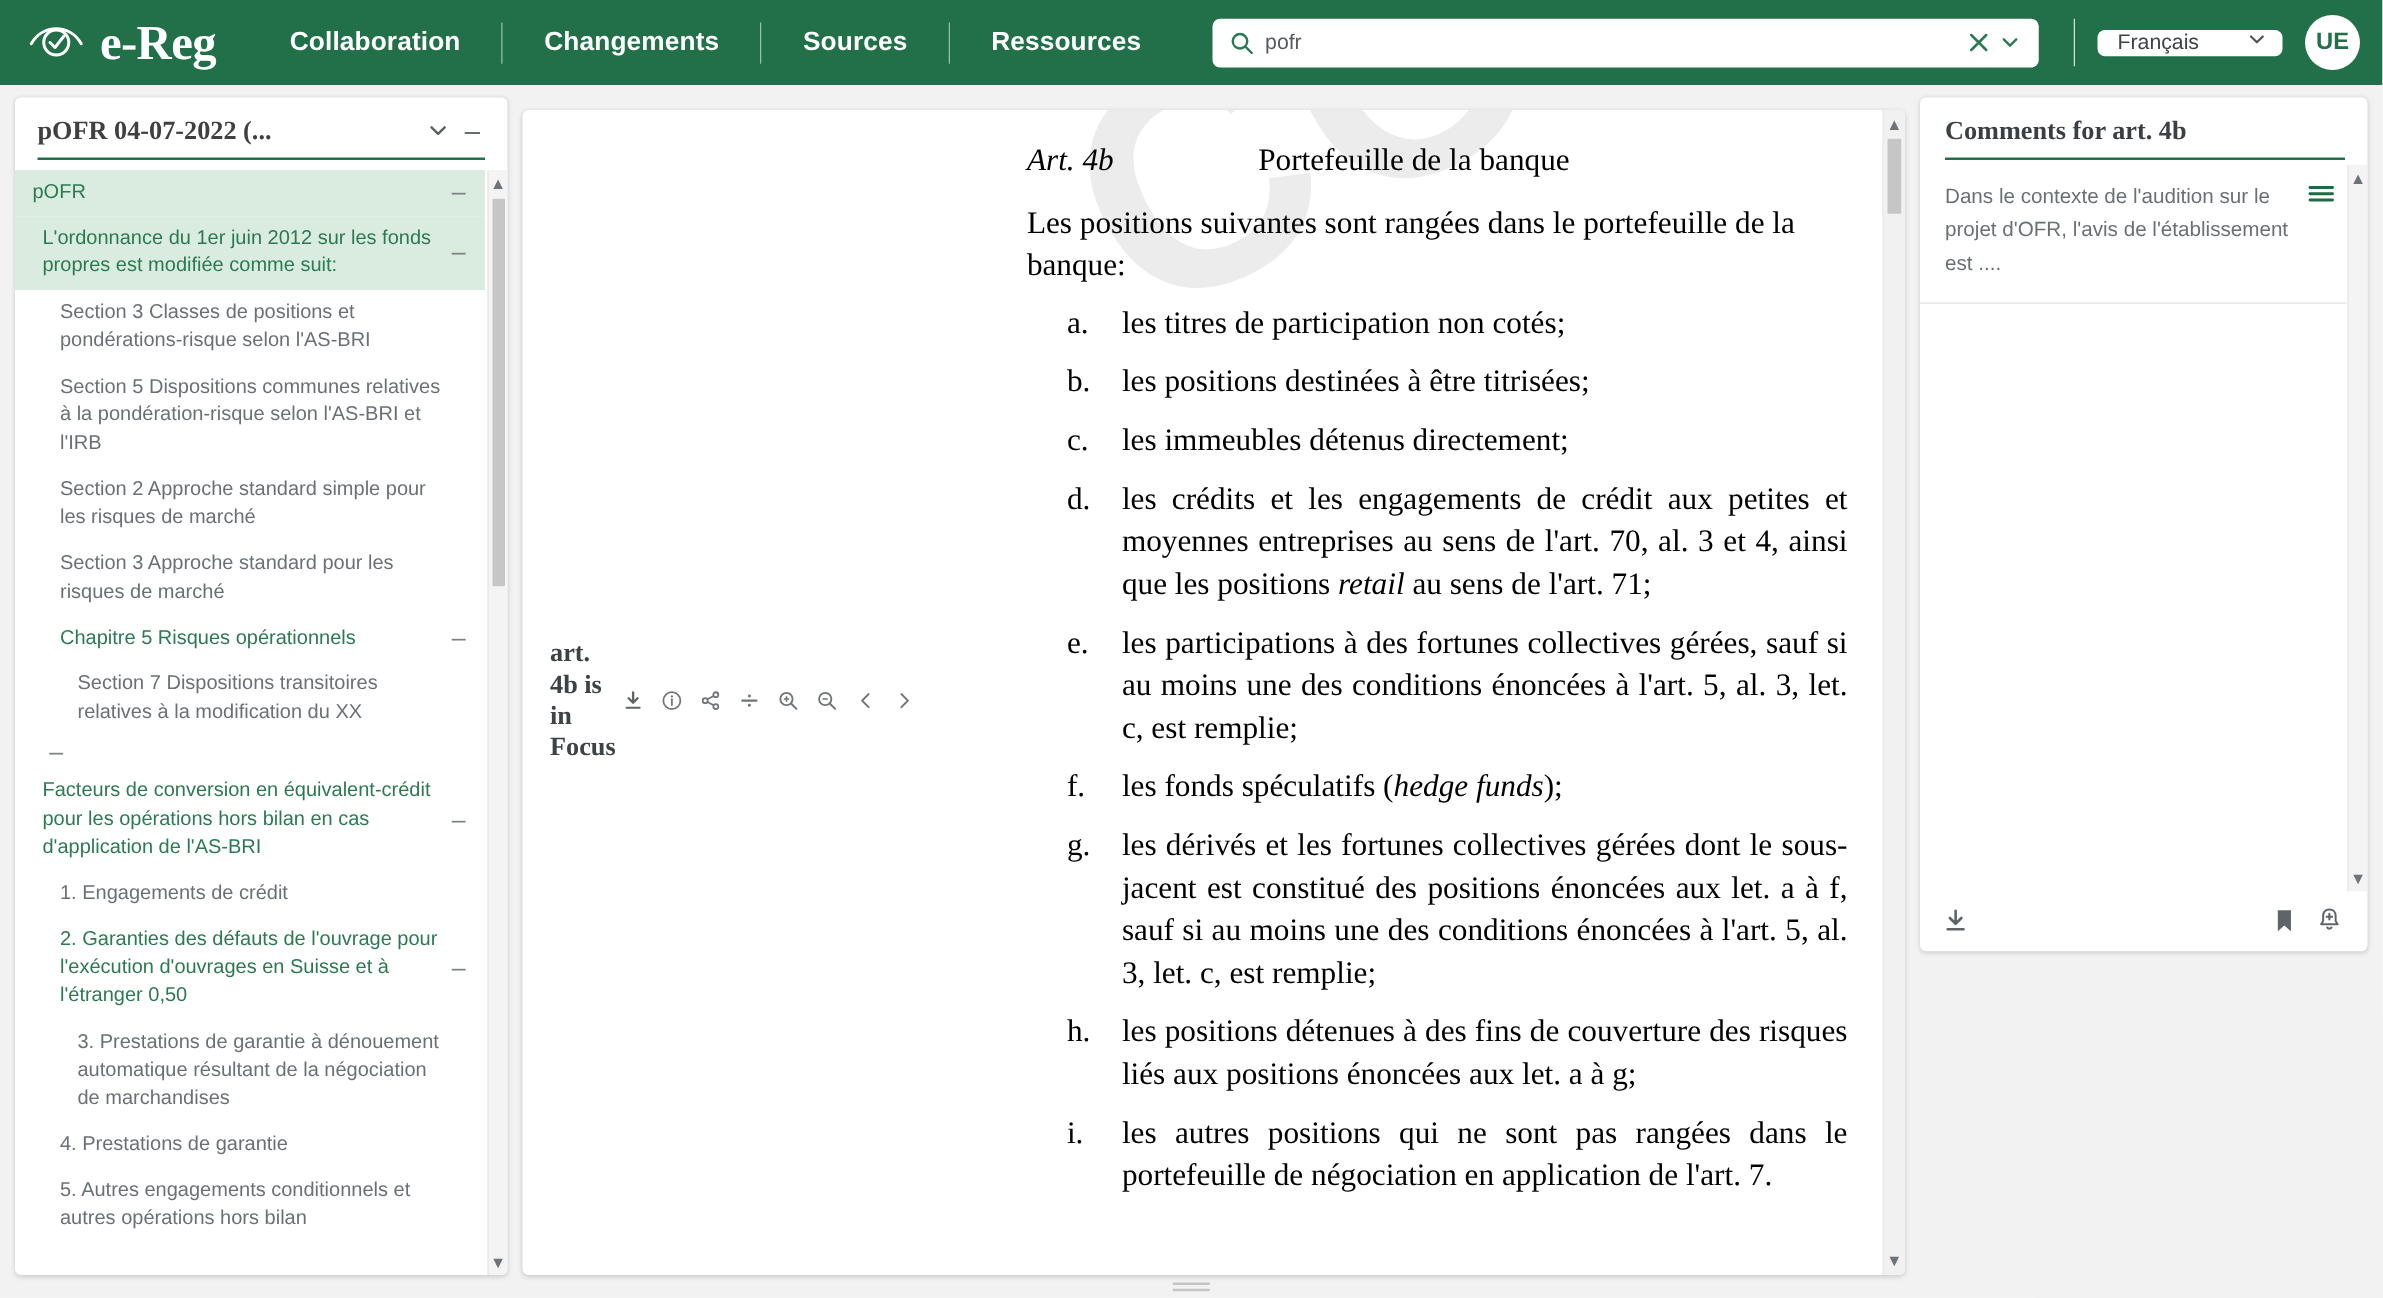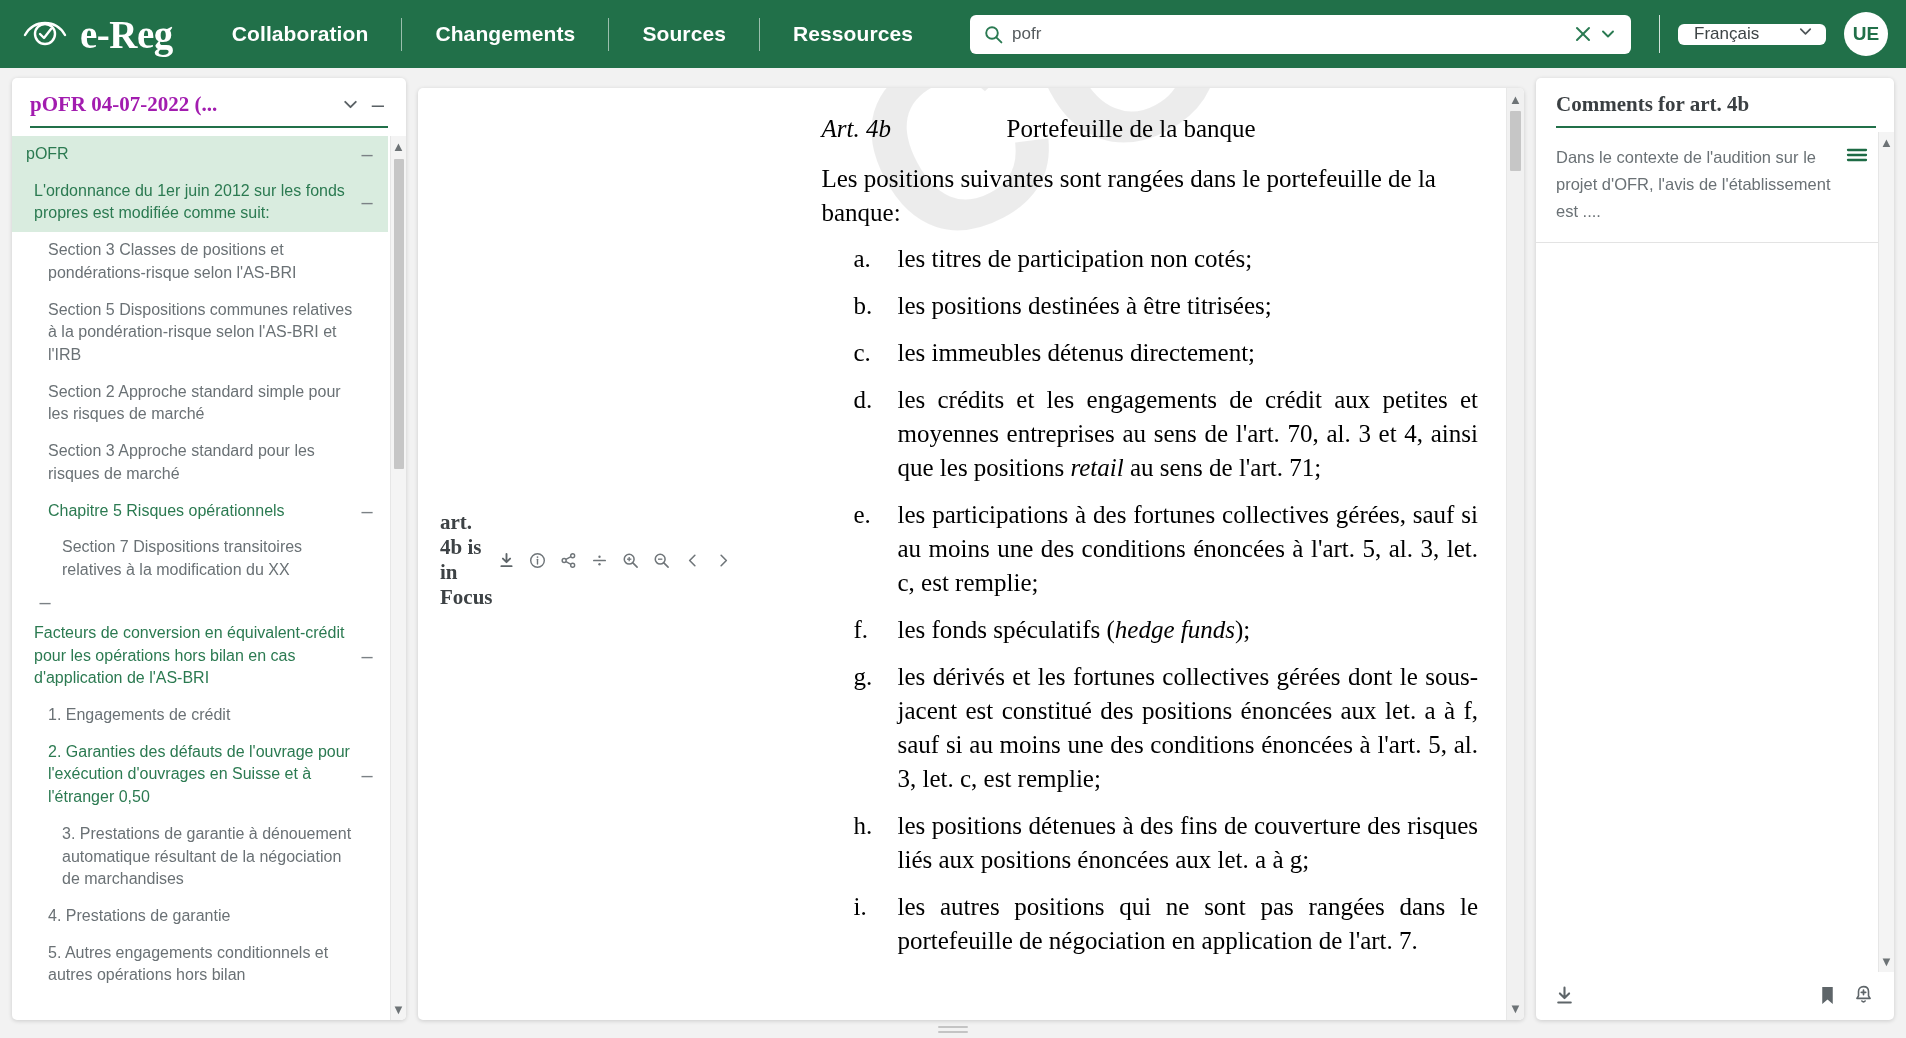--- a/index.html
+++ b/index.html
@@ -118,21 +118,21 @@
     display: flex;
     flex-direction: column;
     overflow: hidden;
   }
   .sb-head {
     padding: 14px 16px 0 18px;
   }
   .sb-head-row { display:flex; align-items:center; }
   .sb-title {
     flex: 1 1 auto;
-    font-size: 21px; font-weight: 700; color: #a21caf;
+    font-size: 21px; font-weight: 700; color: #404040;
     font-family: "Liberation Serif", serif;
     white-space: nowrap; overflow: hidden;
   }
   .sb-caret, .sb-minus { color:#5a6165; cursor:pointer; padding: 0 6px; display:flex; align-items:center;}
   .sb-minus { font-size: 22px; line-height: 14px; font-weight: 300;}
   .sb-rule { height: 2px; background: #217049; margin: 9px 2px 0 0; }
 
   .sb-scrollarea {
     flex: 1 1 auto;
     display: flex;
@@ -269,21 +269,21 @@
   }
   .doc-arrow { color:#6d7376; font-size: 13px; padding: 4px 0;}
   .doc-thumb { width: 11px; background: #c6c6c6; border-radius:1px; }
 
   
   .comments {
     width: 358px; flex: 0 0 358px;
     background: #fff;
     border-radius: 5px;
     box-shadow: 0 1px 4px rgba(0,0,0,0.16);
-    height: 942px;
+    height: 683px;
     display: flex; flex-direction: column;
     overflow: hidden;
   }
   .cm-head { padding: 14px 18px 0 20px; }
   .cm-title { font-size: 21px; font-weight: 700; color:#3a3f42; font-family:"Liberation Serif", serif;}
   .cm-rule { height: 2px; background: #217049; margin-top: 9px; }
   .cm-listwrap { flex: 1 1 auto; display:flex; min-height:0; margin-top: 4px;}
   .cm-list { flex:1 1 auto; overflow: hidden; }
   .cm-item {
     display: flex; align-items: flex-start;

